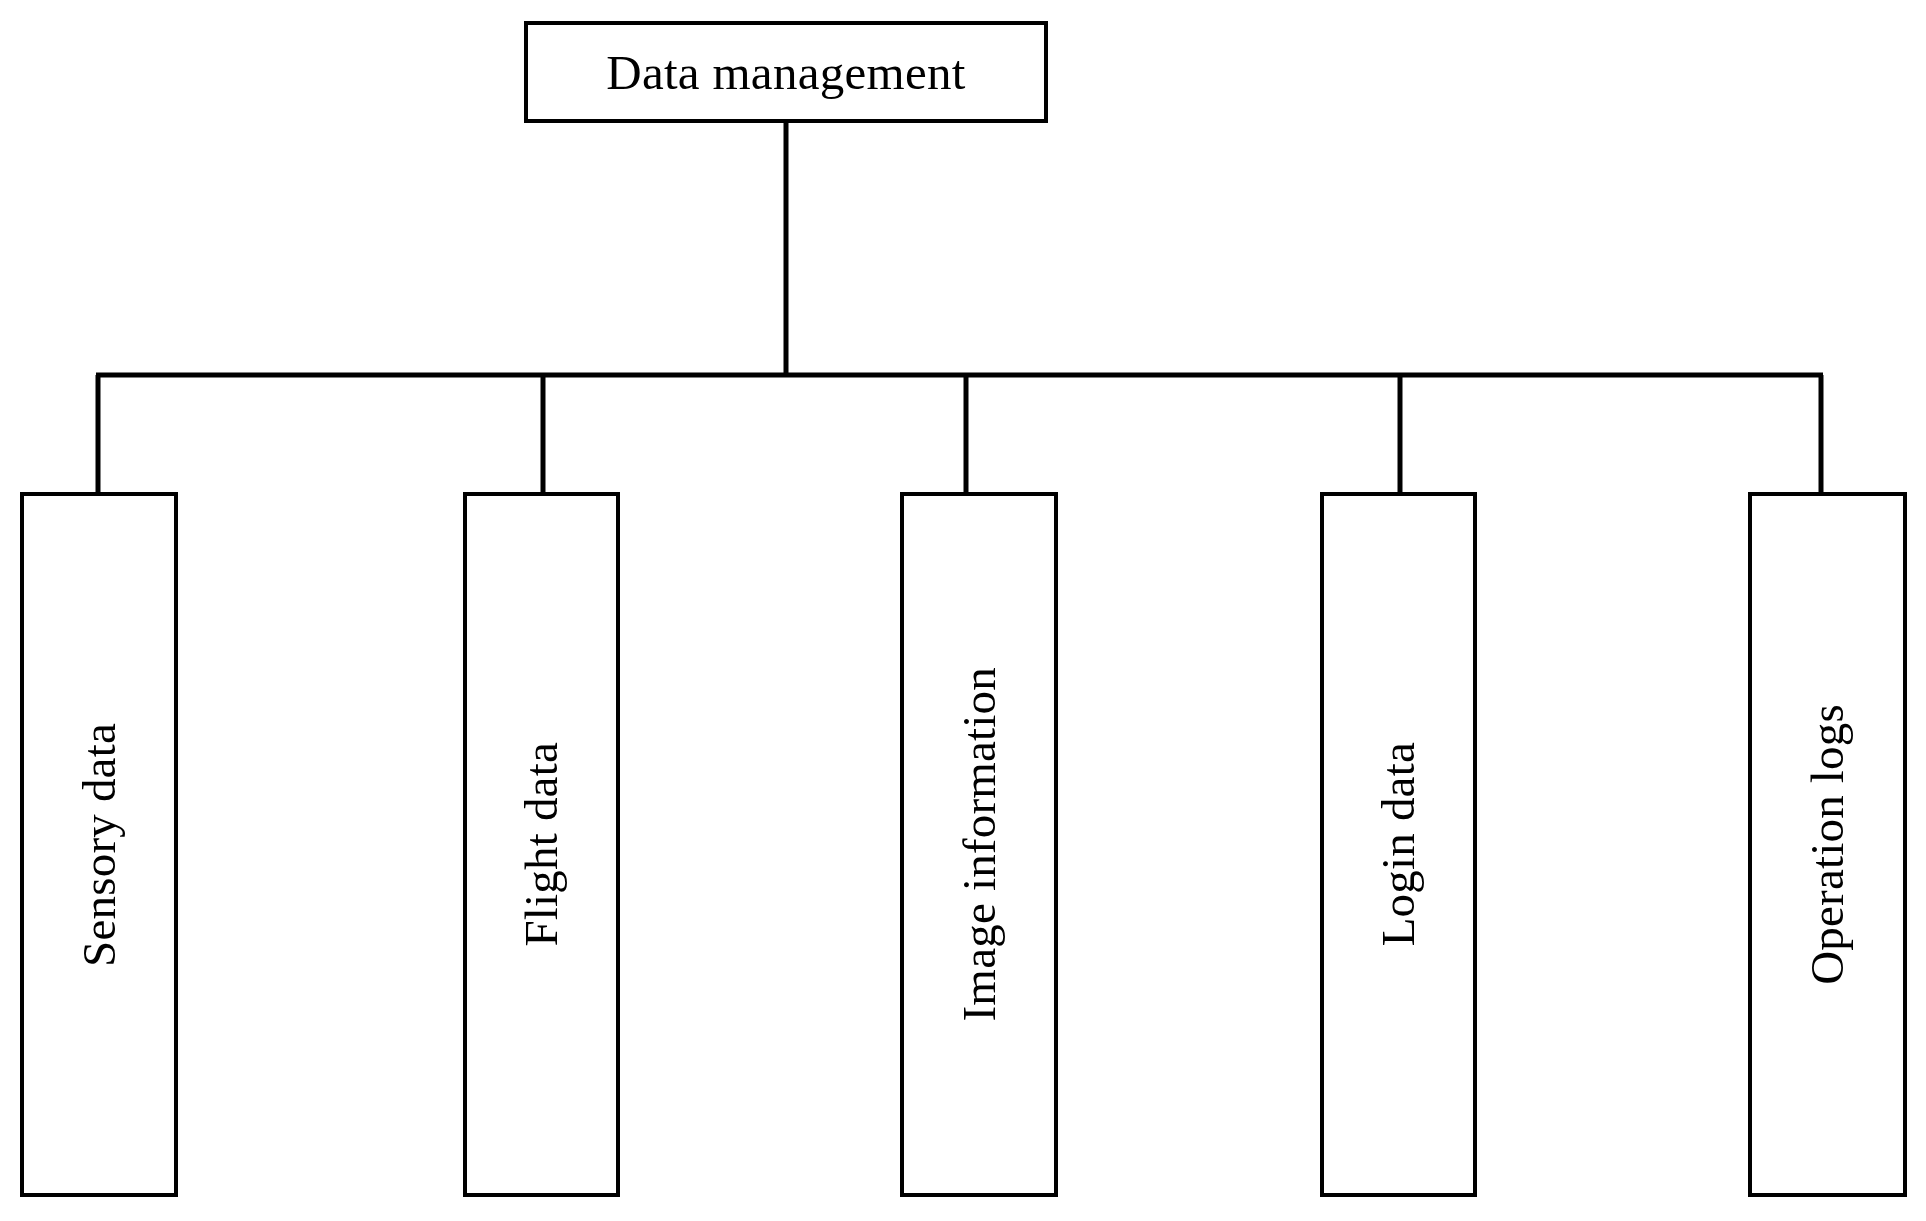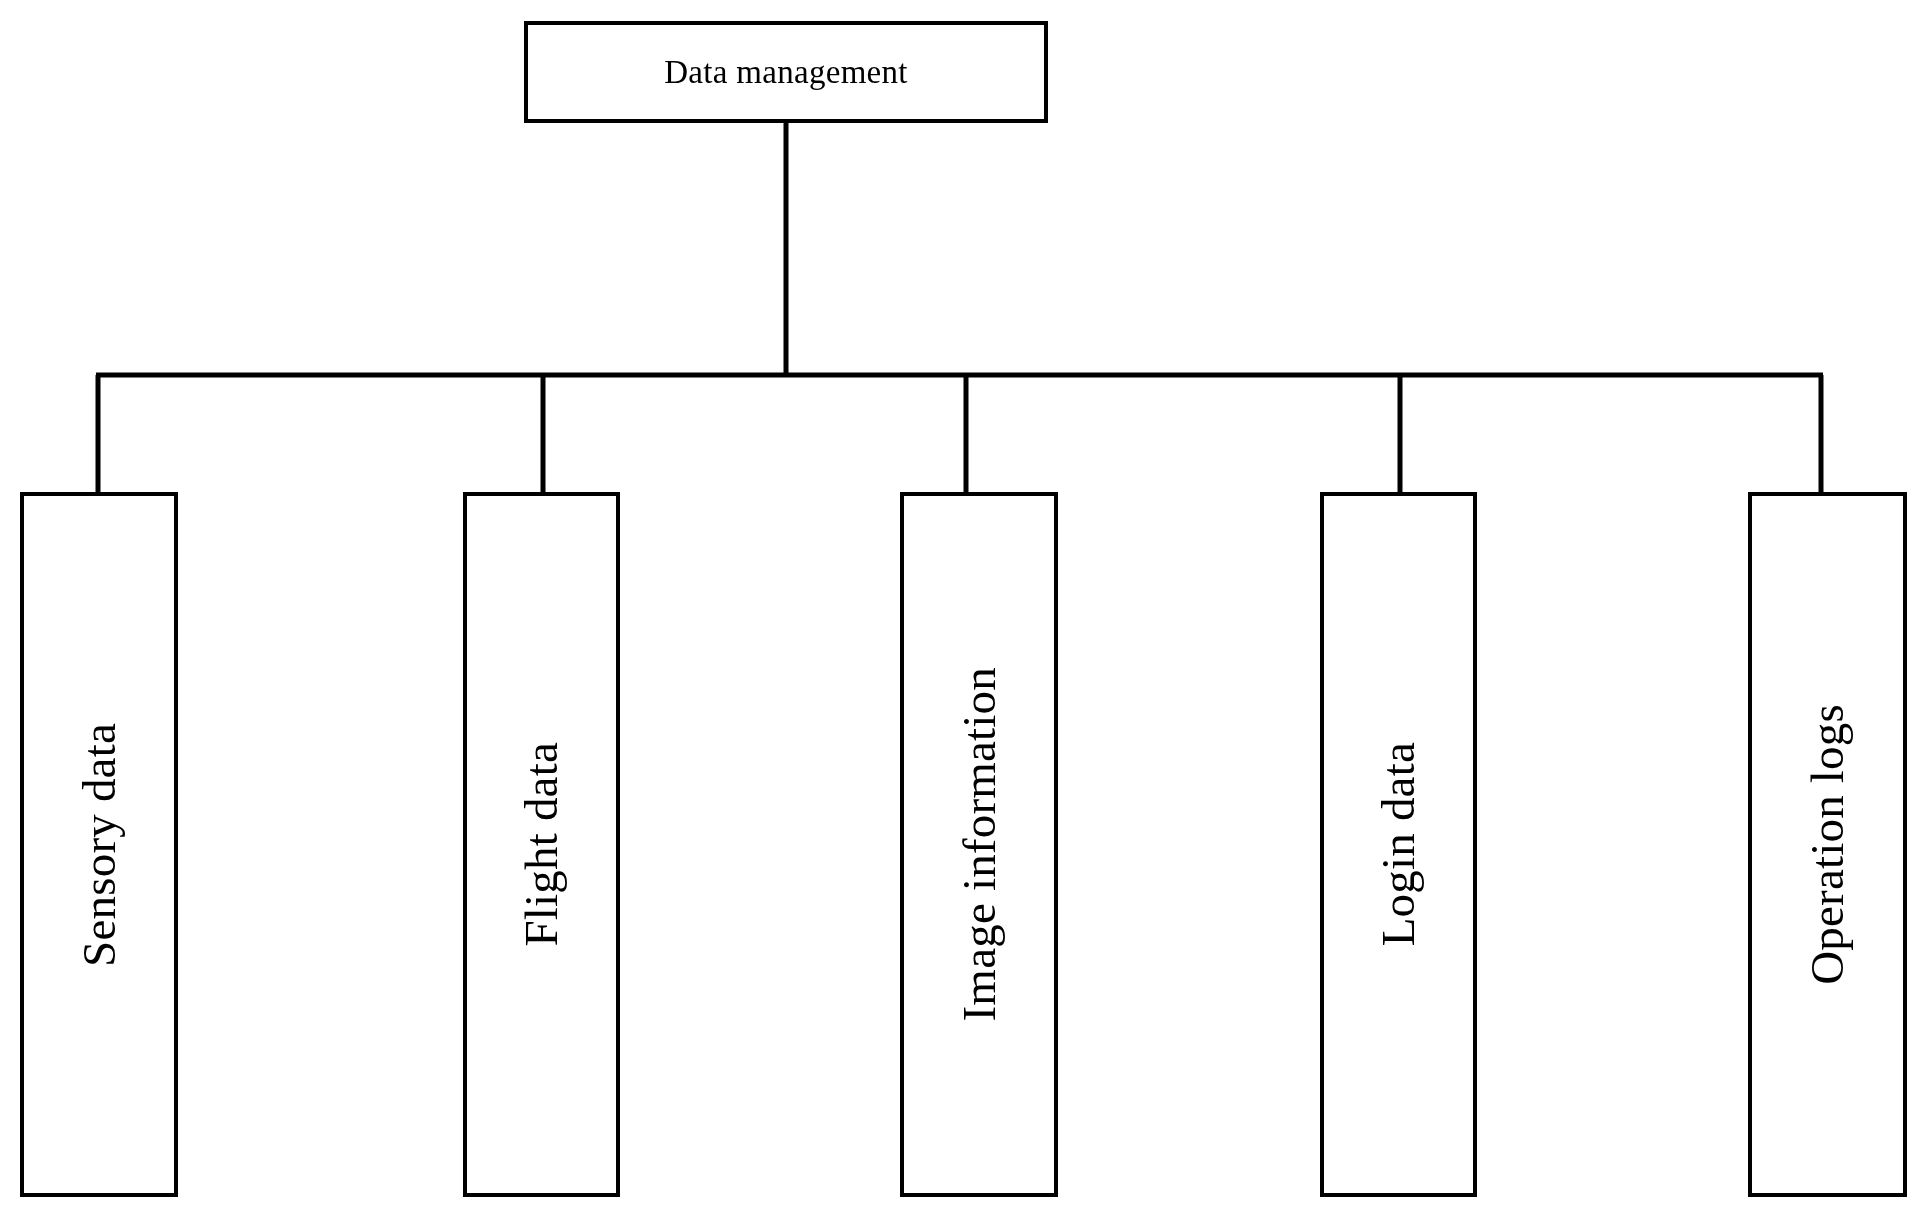--- a/index.html
+++ b/index.html
@@ -44,21 +44,21 @@
   #node-root {
     left: 524px;
     top: 21px;
     width: 524px;
     height: 102px;
     display: flex;
     align-items: center;
     justify-content: center;
   }
   #node-root .node-label {
-    font-size: 33px;
+    font-size: 49px;
     line-height: 1;
     letter-spacing: 0.3px;
     white-space: nowrap;
   }
 
   
   .leaf-box {
     top: 492px;
     height: 705px;
   }

